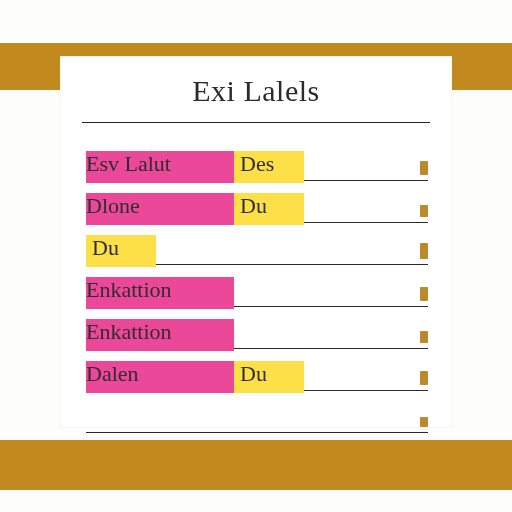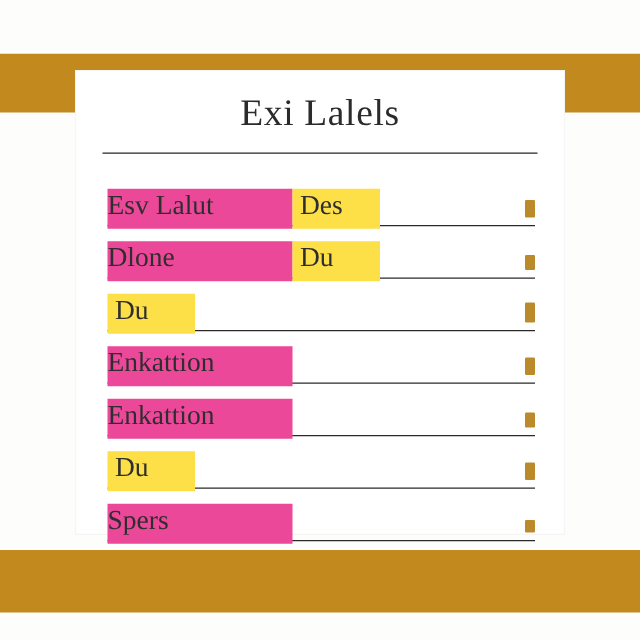--- a/index.html
+++ b/index.html
@@ -141,27 +141,27 @@
       <div class="col-right"><span class="mark h4"></span></div>
     </div>
 
     <div class="row">
       <div class="col-left">Enkattion</div>
       <div class="col-gap"></div>
       <div class="col-right"><span class="mark h5"></span></div>
     </div>
 
     <div class="row">
+      <div class="col-left">Dalen</div>
       <div class="col-mid">Du</div>
       <div class="col-gap"></div>
       <div class="col-right"><span class="mark h6"></span></div>
     </div>
 
     <div class="row">
-      <div class="col-left">Spers</div>
       <div class="col-gap"></div>
       <div class="col-right"><span class="mark h7"></span></div>
     </div>
 
   </div>
 </div>
 
 <div class="gold-band band-bottom"></div>
 
 </body></html>

